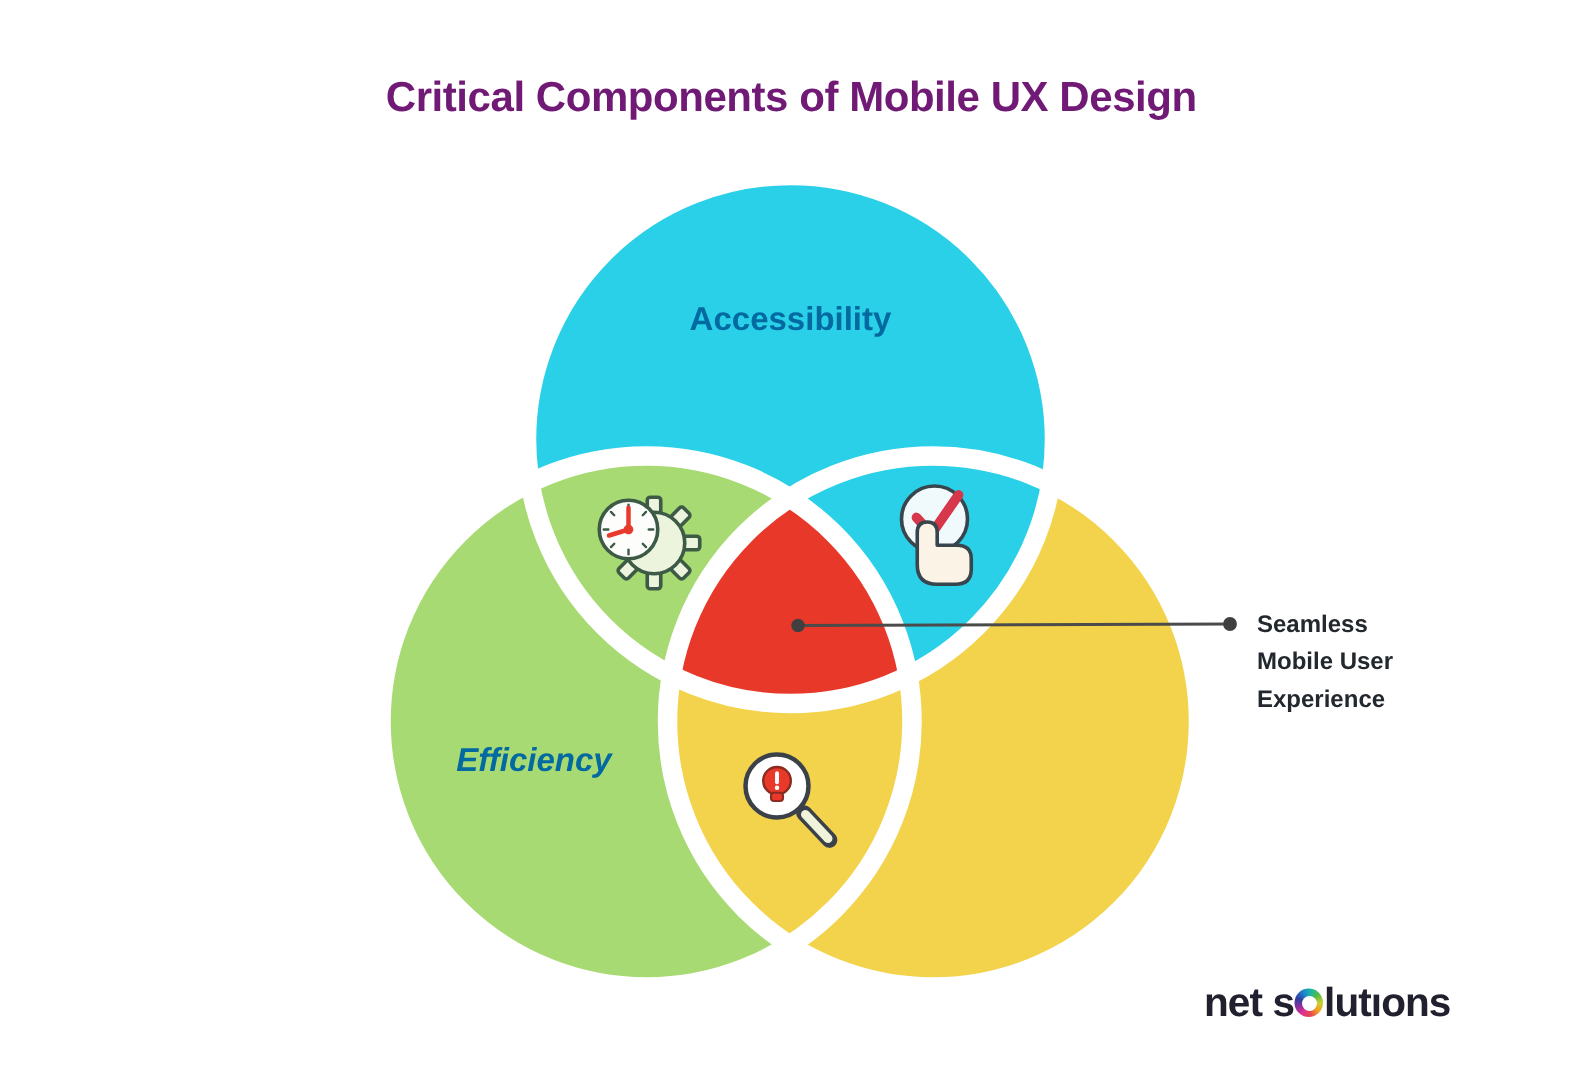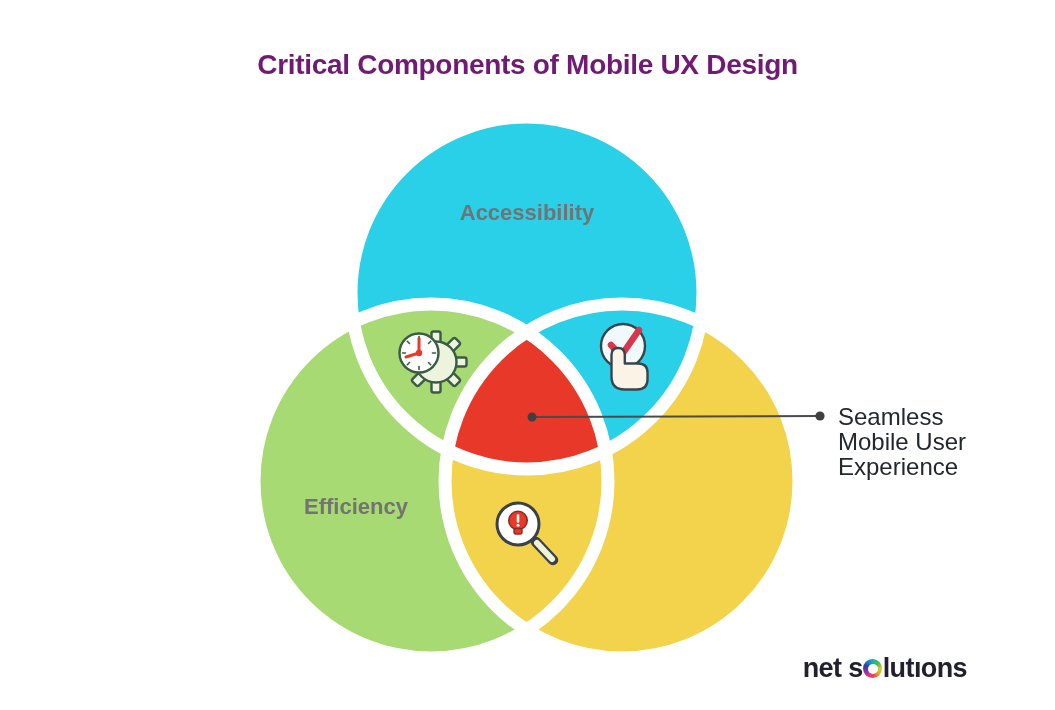--- a/index.html
+++ b/index.html
@@ -33,32 +33,32 @@
     font-size: 28px;
     font-weight: 800;
     letter-spacing: -0.3px;
     color: #701a75;
   }
   .circle-label {
     position: absolute;
     transform: translate(-50%, -50%);
     font-size: 22px;
     font-weight: 700;
-    color: #737373;
+    color: #0369a1;
     white-space: nowrap;
   }
   .label-accessibility { left: 527px; top: 213px; }
-  .label-efficiency    { left: 356px; top: 507px; }
+  .label-efficiency    { left: 356px; top: 507px; font-style: italic; }
   .label-discoverability { left: 703px; top: 506px; }
   .callout {
     position: absolute;
     left: 838px;
     top: 404px;
-    font-size: 24px;
-    font-weight: 400;
+    font-size: 16px;
+    font-weight: 700;
     line-height: 25px;
     color: #23282e;
     white-space: pre-line;
   }
   .logo {
     position: absolute;
     top: 653px;
     right: 88px;
     font-size: 27px;
     font-weight: 700;

